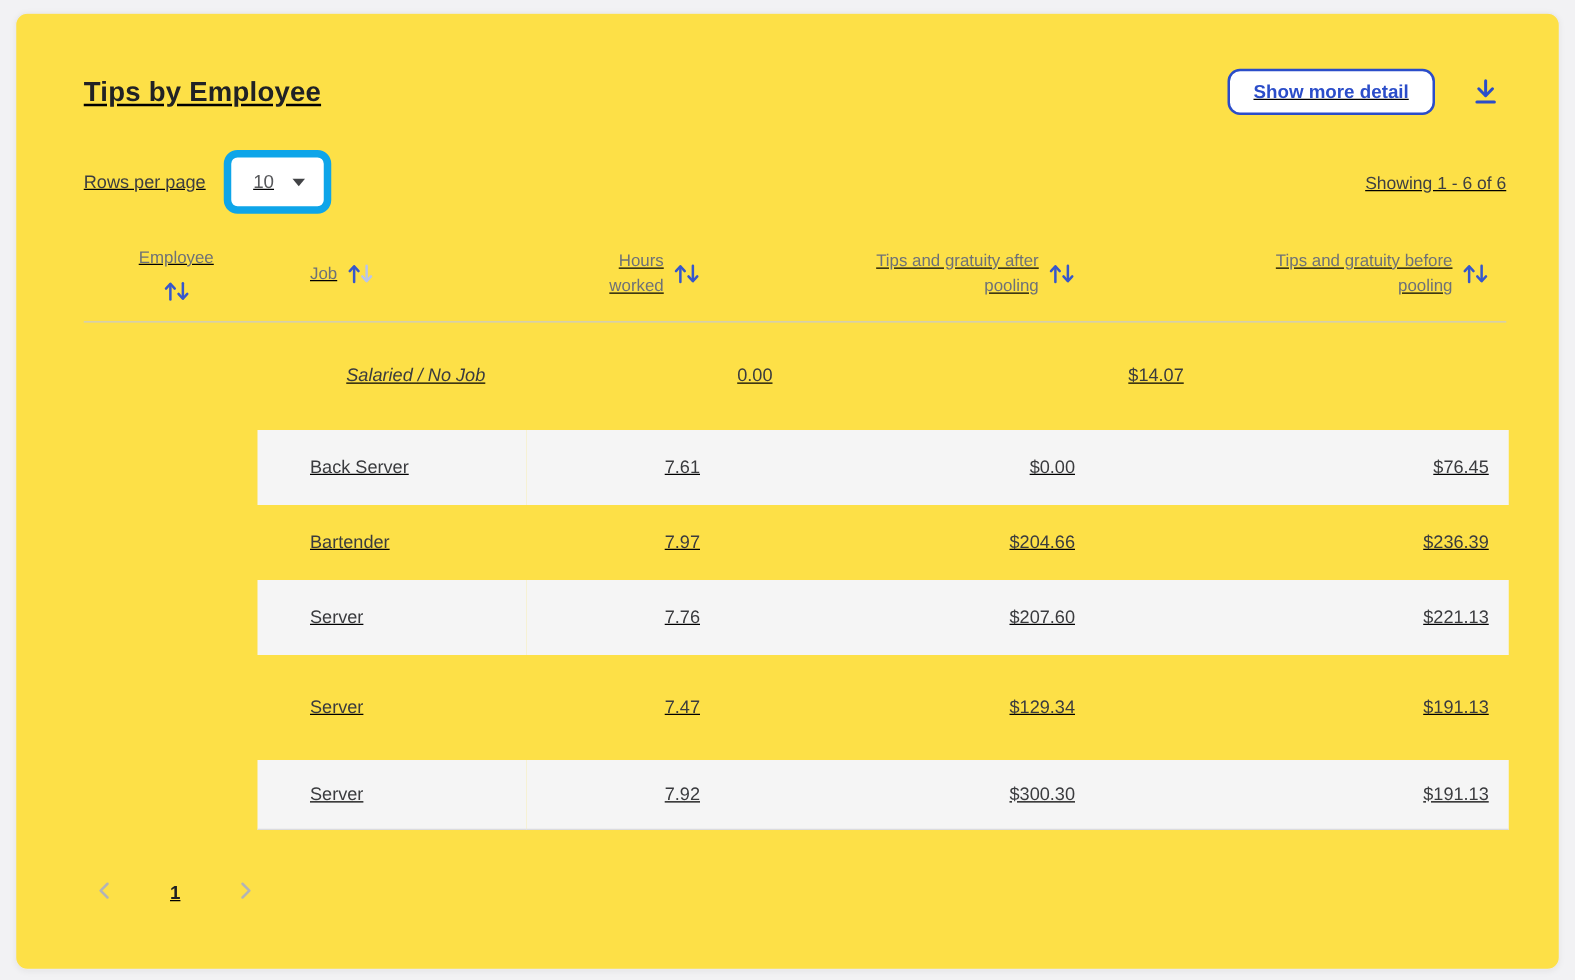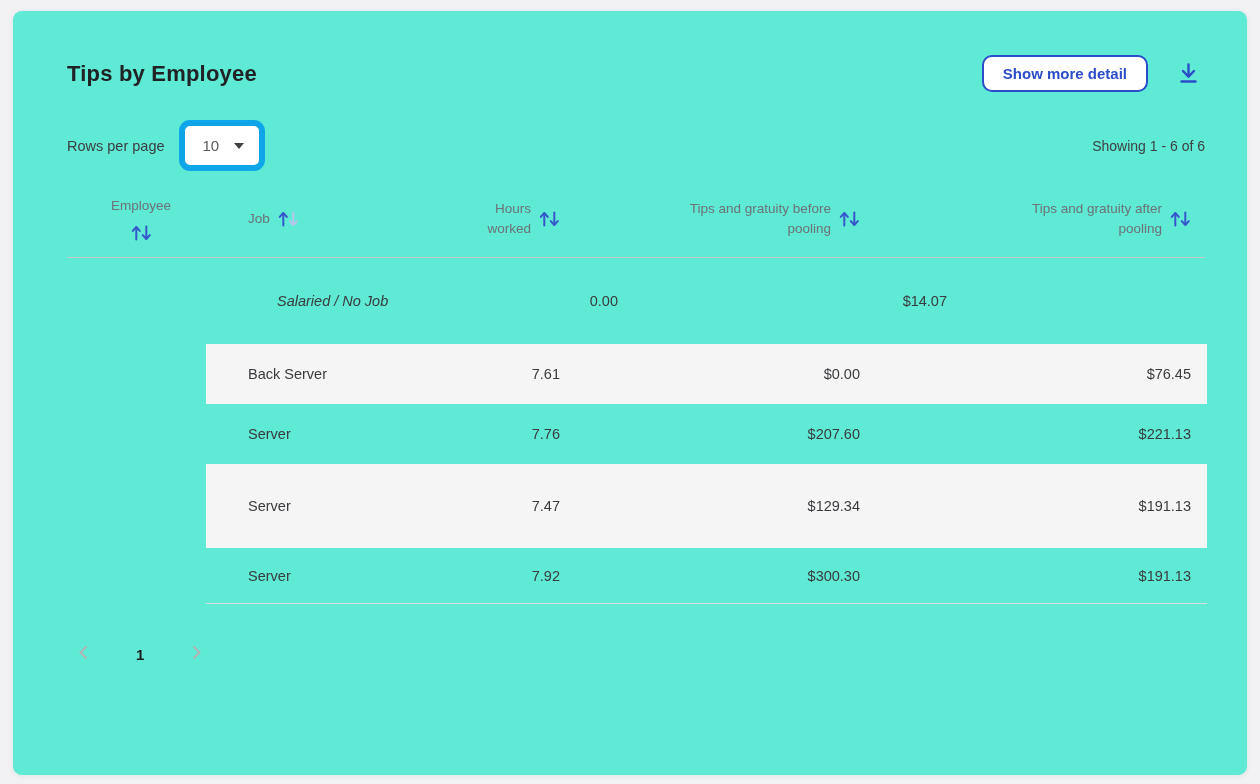--- a/index.html
+++ b/index.html
@@ -6,26 +6,27 @@
   body{
     width:1260px;height:784px;
     background:#f2f2f4;
     font-family:"Liberation Sans",sans-serif;
     -webkit-font-smoothing:antialiased;
   }
   .card{
     position:absolute;left:12px;top:10px;
     width:1236px;height:766px;
     box-sizing:border-box;
-    background:#5eead4;
+    background:#fde047;
     border:1px solid #ebebee;
     border-radius:10px;
     box-shadow:0 1px 5px rgba(0,0,0,.05);
     padding:44px 42px 0 54px;
     overflow:hidden;
+    text-decoration:underline;
   }
   
   .card-header{display:flex;justify-content:space-between;align-items:center;}
   .title{font-size:22px;font-weight:700;color:#212225;letter-spacing:.2px;}
   .header-actions{display:flex;align-items:center;}
   .btn-outline{
     display:inline-flex;align-items:center;justify-content:center;
     background:#fff;border:2px solid var(--accent);border-radius:10px;
     color:var(--accent);font-weight:700;font-size:15px;
     padding:8px 19px;cursor:pointer;font-family:inherit;
@@ -141,32 +142,32 @@
           <span class="sort-icon">
     <svg width="21" height="18" viewBox="0 0 21 18" fill="none">
       <path d="M5.3 15.5 V3.6" stroke="#3657cb" stroke-width="2" stroke-linecap="round"></path>
       <path d="M1.8 6.9 L5.3 3 L8.8 6.9" stroke="#3657cb" stroke-width="2" stroke-linecap="round" stroke-linejoin="round"></path>
       <path d="M15.3 2.5 V14.4" stroke="#3657cb" stroke-width="2" stroke-linecap="round"></path>
       <path d="M11.8 11.1 L15.3 15 L18.8 11.1" stroke="#3657cb" stroke-width="2" stroke-linecap="round" stroke-linejoin="round"></path>
     </svg>
   </span>
         </button>
         <button class="th right">
+          <span class="lbl-wide">Tips and gratuity after pooling</span>
+          <span class="sort-icon">
+    <svg width="21" height="18" viewBox="0 0 21 18" fill="none">
+      <path d="M5.3 15.5 V3.6" stroke="#3657cb" stroke-width="2" stroke-linecap="round"></path>
+      <path d="M1.8 6.9 L5.3 3 L8.8 6.9" stroke="#3657cb" stroke-width="2" stroke-linecap="round" stroke-linejoin="round"></path>
+      <path d="M15.3 2.5 V14.4" stroke="#3657cb" stroke-width="2" stroke-linecap="round"></path>
+      <path d="M11.8 11.1 L15.3 15 L18.8 11.1" stroke="#3657cb" stroke-width="2" stroke-linecap="round" stroke-linejoin="round"></path>
+    </svg>
+  </span>
+        </button>
+        <button class="th right">
           <span class="lbl-wide">Tips and gratuity before pooling</span>
-          <span class="sort-icon">
-    <svg width="21" height="18" viewBox="0 0 21 18" fill="none">
-      <path d="M5.3 15.5 V3.6" stroke="#3657cb" stroke-width="2" stroke-linecap="round"></path>
-      <path d="M1.8 6.9 L5.3 3 L8.8 6.9" stroke="#3657cb" stroke-width="2" stroke-linecap="round" stroke-linejoin="round"></path>
-      <path d="M15.3 2.5 V14.4" stroke="#3657cb" stroke-width="2" stroke-linecap="round"></path>
-      <path d="M11.8 11.1 L15.3 15 L18.8 11.1" stroke="#3657cb" stroke-width="2" stroke-linecap="round" stroke-linejoin="round"></path>
-    </svg>
-  </span>
-        </button>
-        <button class="th right">
-          <span class="lbl-wide">Tips and gratuity after pooling</span>
           <span class="sort-icon">
     <svg width="21" height="18" viewBox="0 0 21 18" fill="none">
       <path d="M5.3 15.5 V3.6" stroke="#3657cb" stroke-width="2" stroke-linecap="round"></path>
       <path d="M1.8 6.9 L5.3 3 L8.8 6.9" stroke="#3657cb" stroke-width="2" stroke-linecap="round" stroke-linejoin="round"></path>
       <path d="M15.3 2.5 V14.4" stroke="#3657cb" stroke-width="2" stroke-linecap="round"></path>
       <path d="M11.8 11.1 L15.3 15 L18.8 11.1" stroke="#3657cb" stroke-width="2" stroke-linecap="round" stroke-linejoin="round"></path>
     </svg>
   </span>
         </button>
       </div>
@@ -177,20 +178,27 @@
           <div class="cell num">0.00</div>
           <div class="cell num">$14.07</div>
           <div class="cell num">$14.07</div>
         </div>
         <div class="trow" style="min-height: 60px;">
           <div class="cell emp"></div>
           <div class="cell job">Back Server</div>
           <div class="cell num">7.61</div>
           <div class="cell num">$0.00</div>
           <div class="cell num">$76.45</div>
+        </div>
+        <div class="trow" style="min-height: 60px;">
+          <div class="cell emp"></div>
+          <div class="cell job">Bartender</div>
+          <div class="cell num">7.97</div>
+          <div class="cell num">$204.66</div>
+          <div class="cell num">$236.39</div>
         </div>
         <div class="trow" style="min-height: 60px;">
           <div class="cell emp"></div>
           <div class="cell job">Server</div>
           <div class="cell num">7.76</div>
           <div class="cell num">$207.60</div>
           <div class="cell num">$221.13</div>
         </div>
         <div class="trow" style="min-height: 84px;">
           <div class="cell emp"></div>

